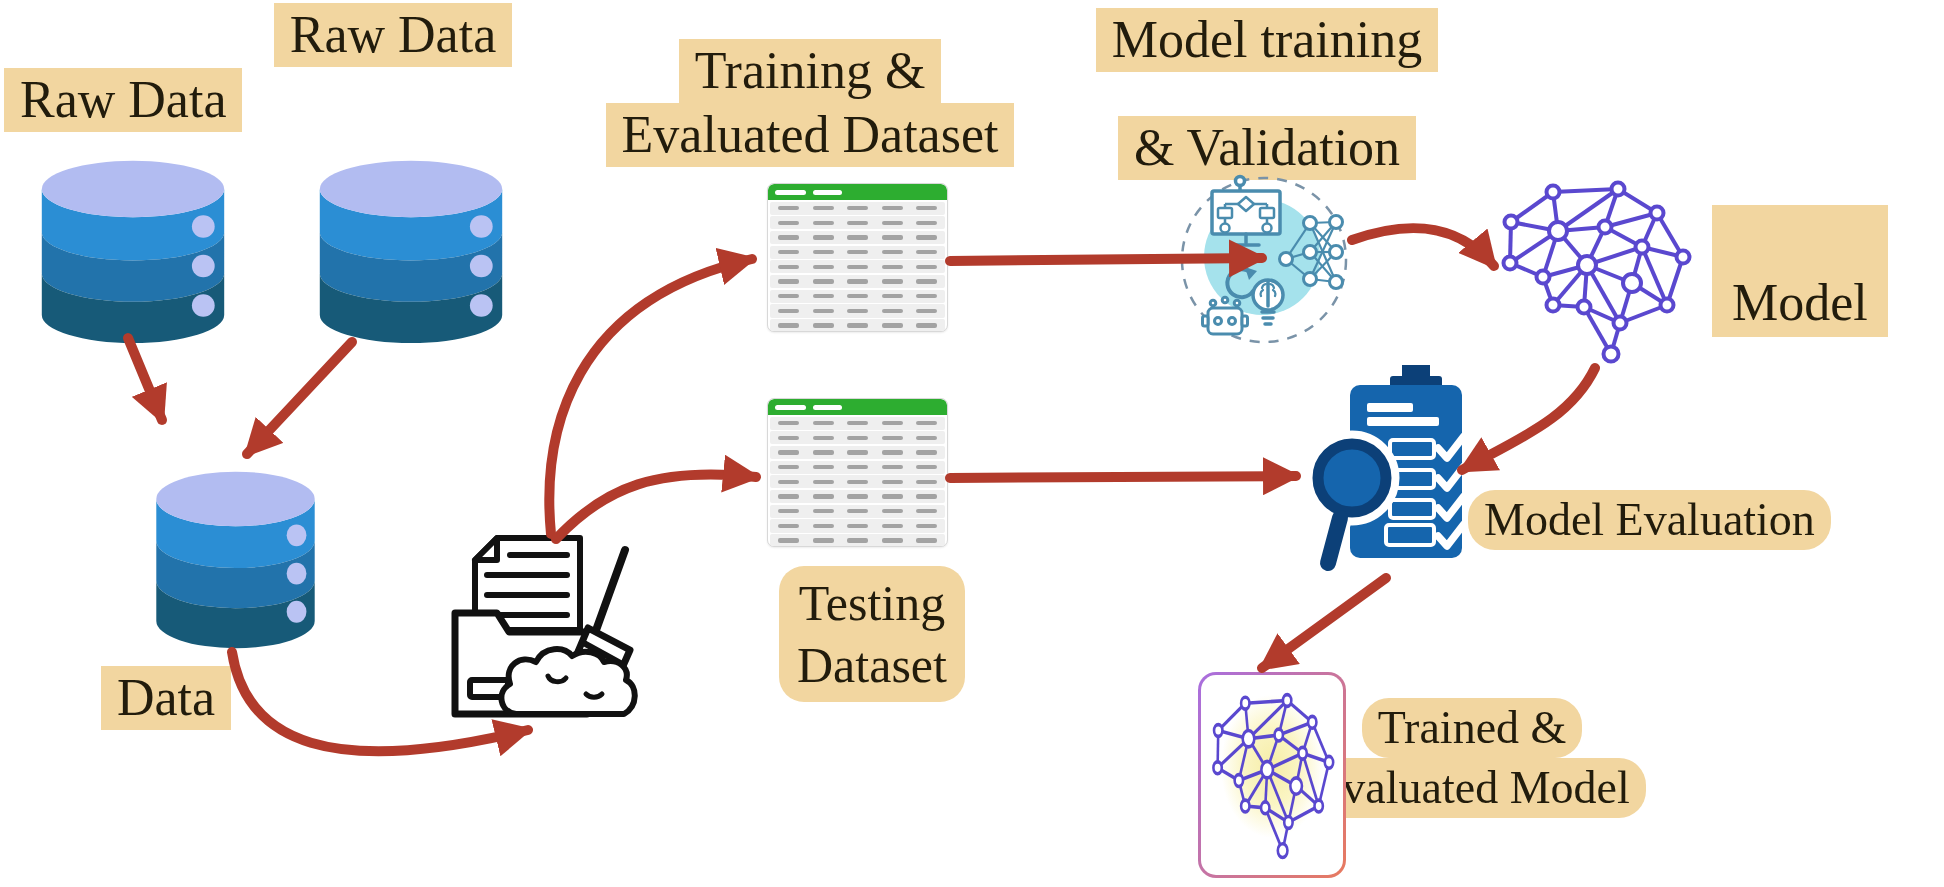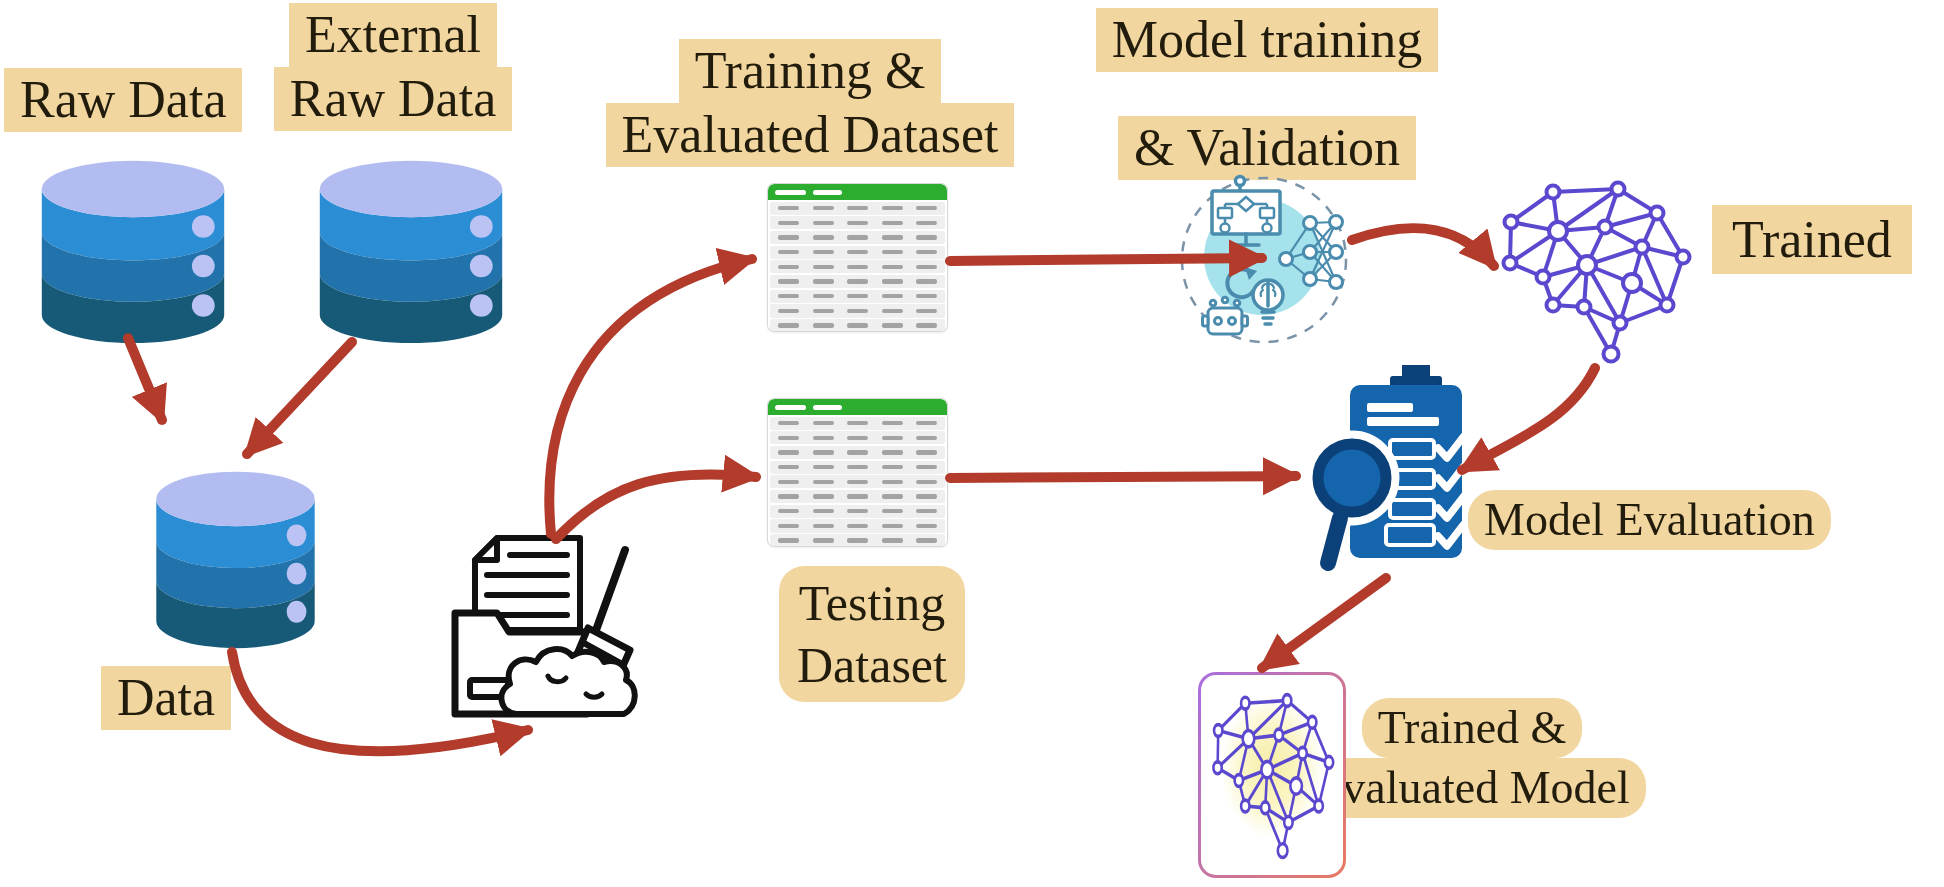--- a/index.html
+++ b/index.html
@@ -35,21 +35,20 @@
 </head>
 <body>
 
 <div class="stage">
 
   <div class="col" style="left:4px;top:68px;align-items:flex-start;">
     <span class="lbl-line">Raw Data</span>
   </div>
 
   <div class="col" style="left:273px;top:3px;width:240px;">
-    <span class="lbl-line">External</span>
     <span class="lbl-line">Raw Data</span>
   </div>
 
   <div class="col" style="left:16px;top:666px;width:300px;">
     <span class="lbl-line">Data</span>
   </div>
 
   <div class="col" style="left:620px;top:22px;width:380px;margin-top:17px;">
     <span class="lbl-line">Training &amp;</span>
     <span class="lbl-line">Evaluated Dataset</span>
@@ -59,21 +58,22 @@
     <span>Testing</span><br>
     <span>Dataset</span>
   </div>
 
   <div class="col" style="left:1092px;top:8px;width:350px;gap:44px;">
     <span class="lbl-line">Model training</span>
     <span class="lbl-line">&amp; Validation</span>
   </div>
 
   <div class="blk" style="left:1712px;top:205px;font-size:52px;line-height:63px;padding:3px 20px;">
-    <span>Trained</span><br>
+    <br>
+    <span>Model</span>
   </div>
 
   <div class="col small" style="left:1468px;top:490px;align-items:flex-start;">
     <span class="lbl-line">Model Evaluation</span>
   </div>
 
   <div class="col small" style="left:1322px;top:698px;width:300px;">
     <span class="lbl-line">Trained &amp;</span>
     <span class="lbl-line">Evaluated Model</span>
   </div>

